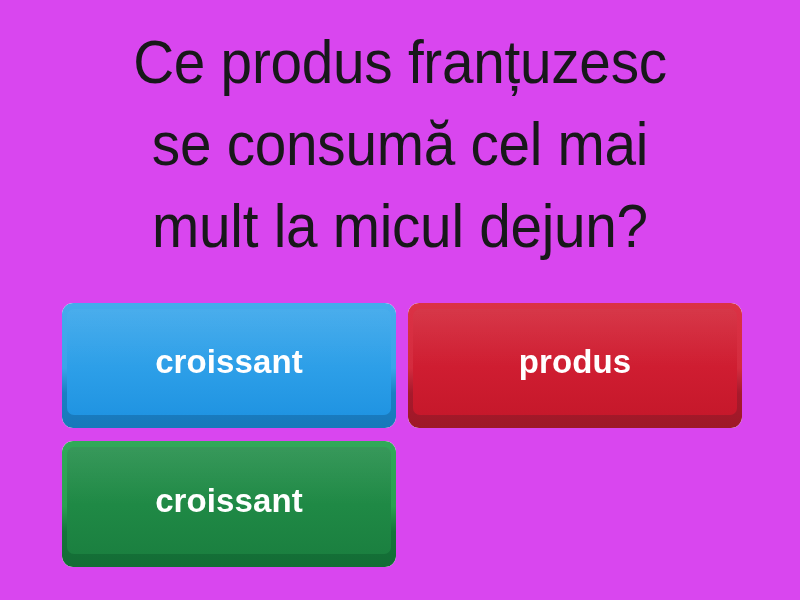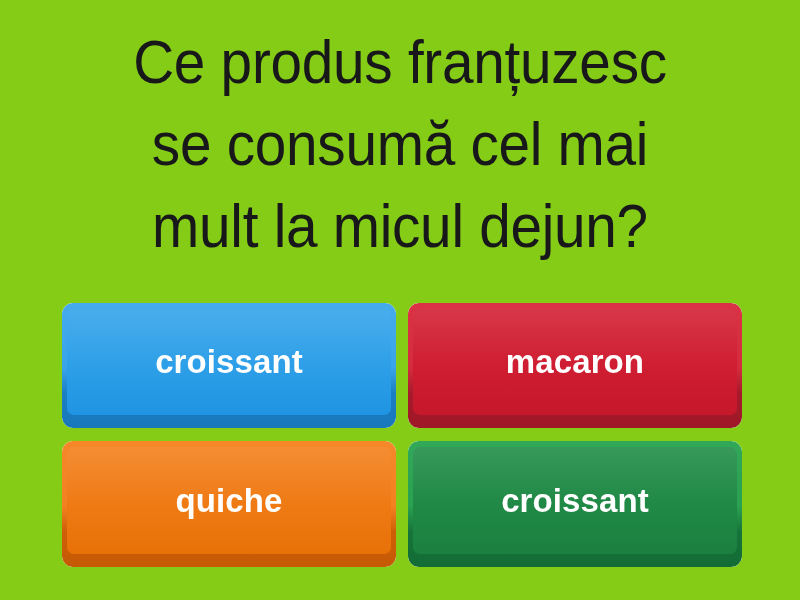--- a/index.html
+++ b/index.html
@@ -11,21 +11,21 @@
     height: 600px;
     background: #fefefe;
     font-family: "Liberation Sans", "DejaVu Sans", sans-serif;
     overflow: hidden;
   }
 
   #quiz-slide {
     position: relative;
     width: 800px;
     height: 600px;
-    background: #84cc16;
+    background: #d946ef;
     box-sizing: border-box;
   }
 
   
   #question-area {
     position: absolute;
     left: 0;
     top: 0;
     width: 800px;
     height: 290px;
@@ -176,29 +176,23 @@
       <span class="btn-frame"></span>
       <span class="btn-face"></span>
       <span class="btn-sheen"></span>
       <span class="btn-label">croissant</span>
     </button>
 
     <button class="answer-button" id="answer-1">
       <span class="btn-frame"></span>
       <span class="btn-face"></span>
       <span class="btn-sheen"></span>
-      <span class="btn-label">macaron</span>
+      <span class="btn-label">produs</span>
     </button>
 
-    <button class="answer-button" id="answer-2">
-      <span class="btn-frame"></span>
-      <span class="btn-face"></span>
-      <span class="btn-sheen"></span>
-      <span class="btn-label">quiche</span>
-    </button>
 
     <button class="answer-button" id="answer-3">
       <span class="btn-frame"></span>
       <span class="btn-face"></span>
       <span class="btn-sheen"></span>
       <span class="btn-label">croissant</span>
     </button>
 
   </div>
 </div>

